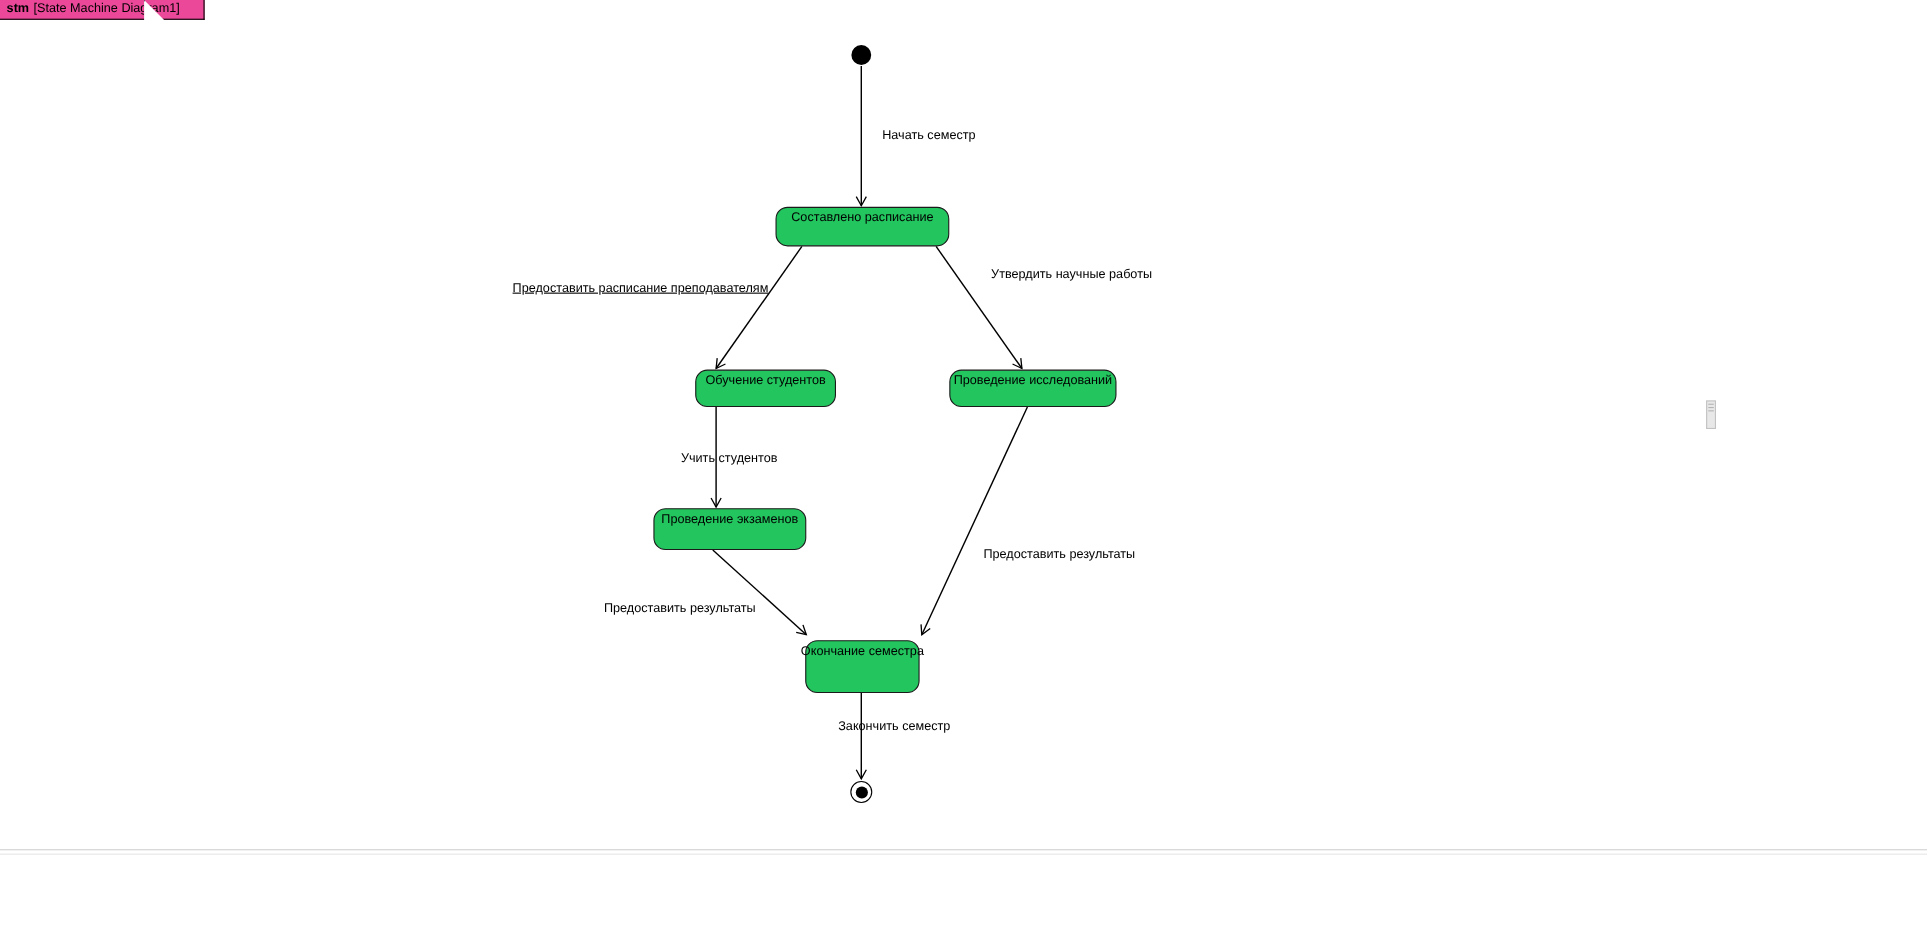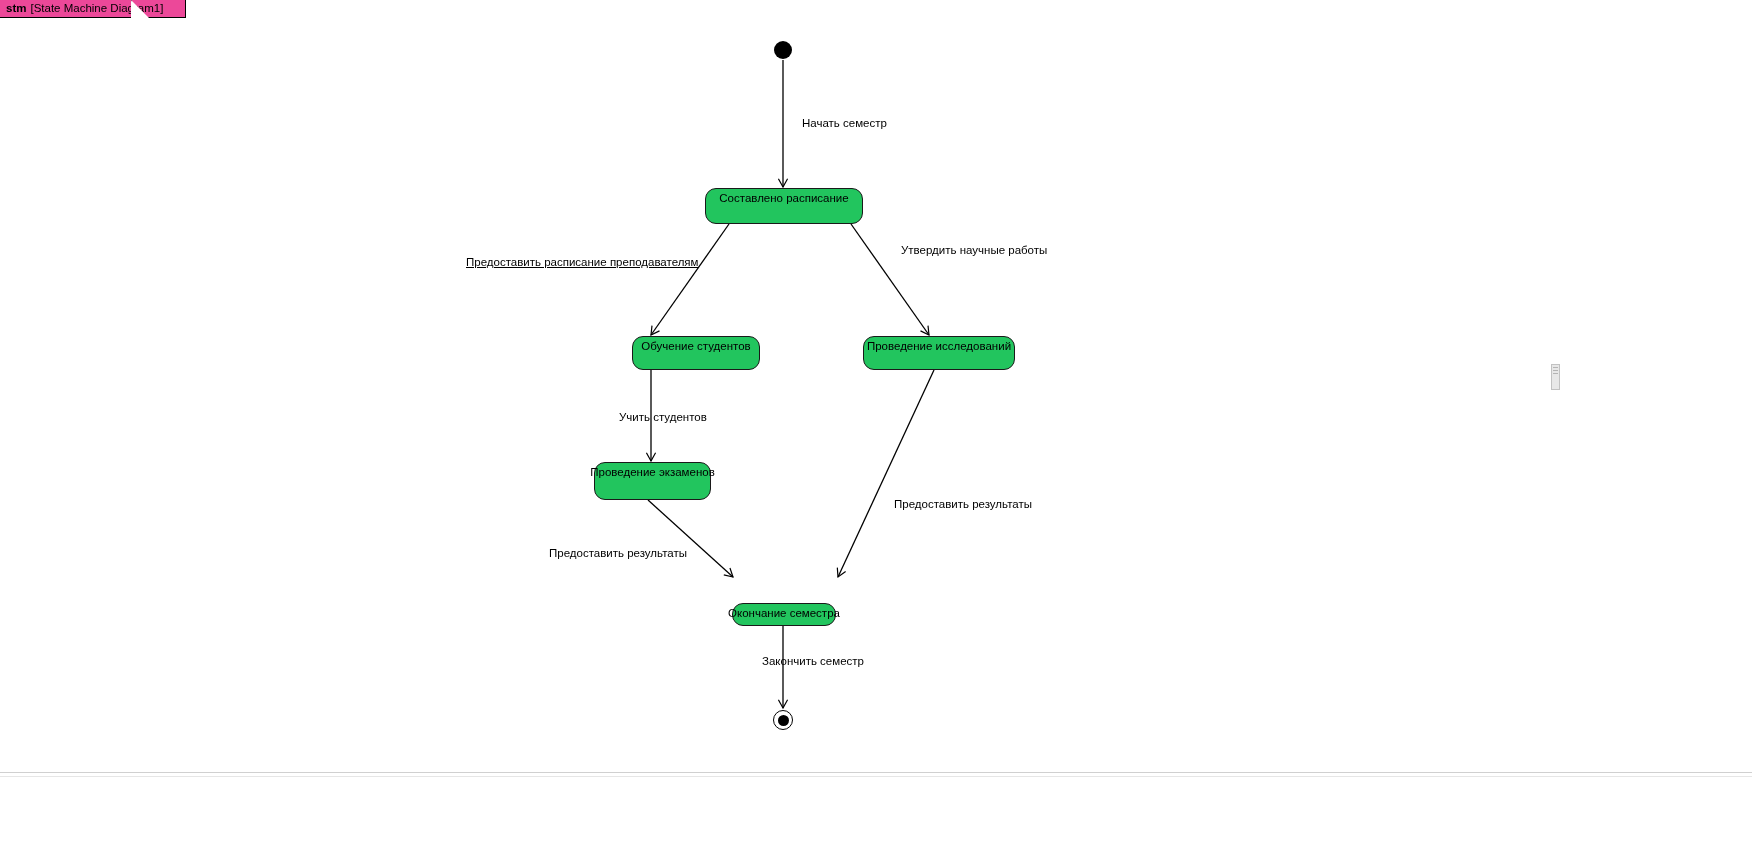--- a/index.html
+++ b/index.html
@@ -213,25 +213,25 @@
 </div>
 
 <div class="state" style="left:600px; top:336px; width:128px; height:34px;margin-left:32px;">
   <span class="state-label">Обучение студентов</span>
 </div>
 
 <div class="state" style="left:863px; top:336px; width:152px; height:34px;">
   <span class="state-label">Проведение исследований</span>
 </div>
 
-<div class="state" style="left:594px; top:462px; width:117px; height:38px;">
+<div class="state" style="left:594px; top:462px; width:139px; height:38px;">
   <span class="state-label">Проведение экзаменов</span>
 </div>
 
-<div class="state" style="left:732px; top:603px; width:104px; height:23px;padding-left:31px;">
+<div class="state" style="left:732px; top:582px; width:104px; height:48px;padding-left:31px;">
   <span class="state-label">Окончание семестра</span>
 </div>
 
 <div class="edge-label" style="left:802px; top:117px;">Начать семестр</div>
 
 <div class="edge-label" style="left:466px; top:256px;text-decoration:underline;">Предоставить расписание преподавателям</div>
 
 <div class="edge-label" style="left:901px; top:244px;">Утвердить научные работы</div>
 
 <div class="edge-label" style="left:619px; top:411px;">Учить студентов</div>

